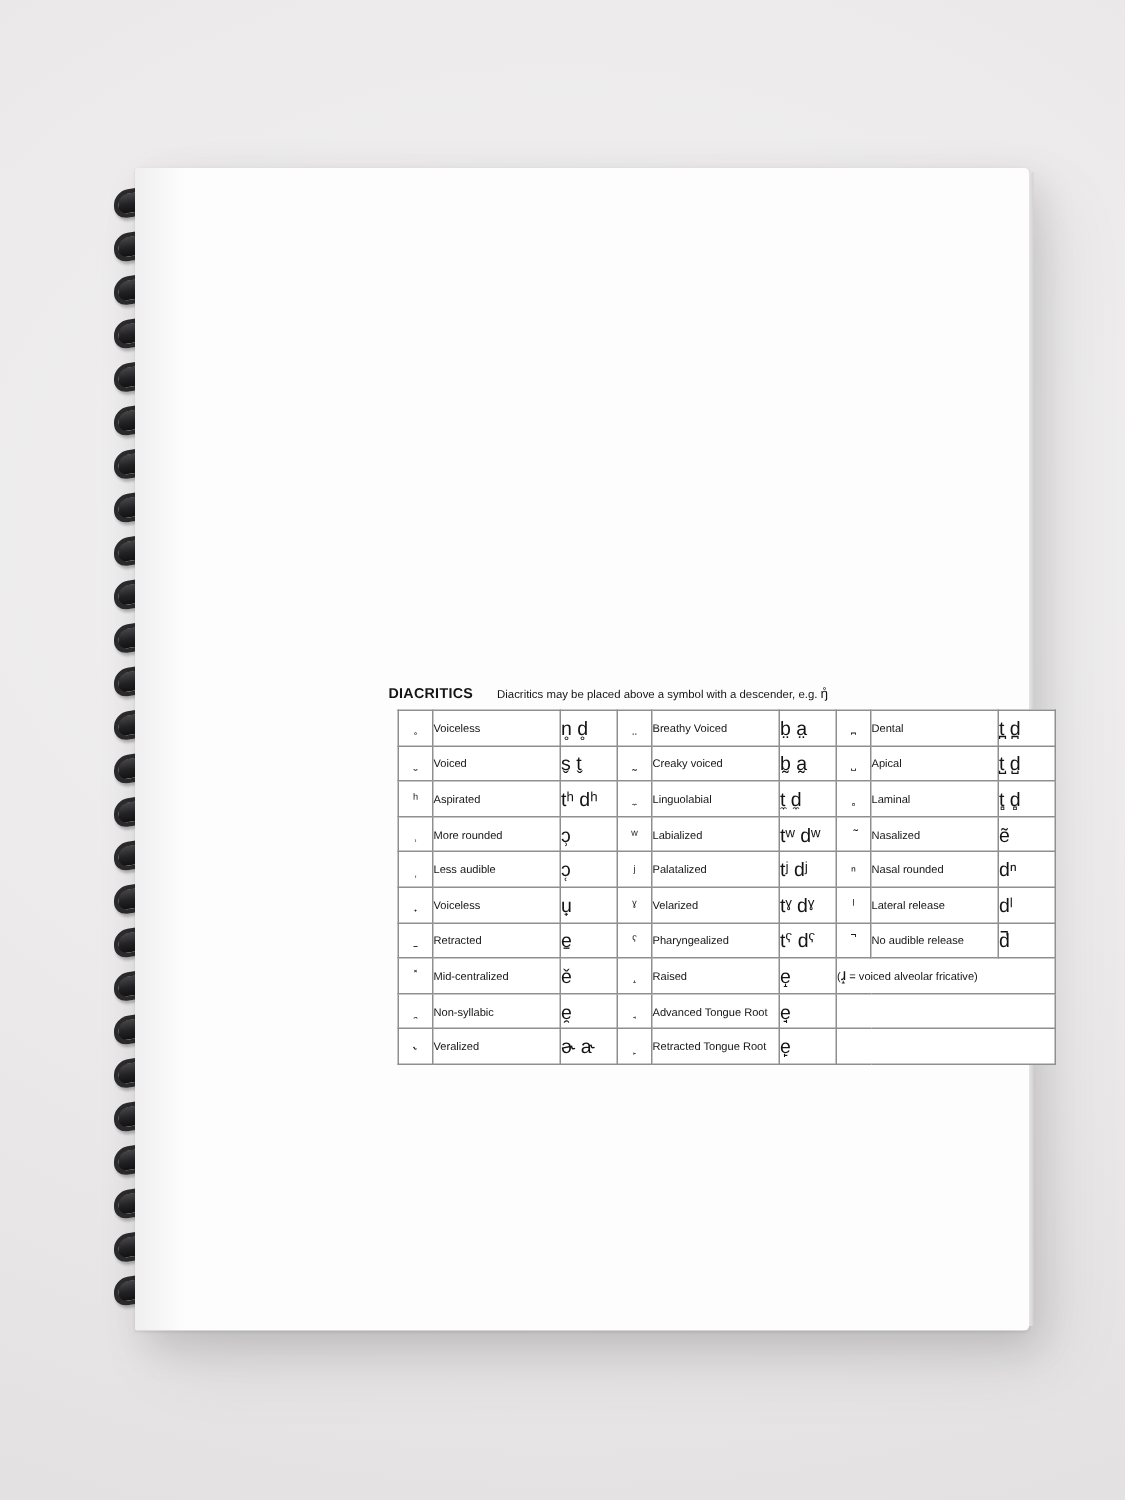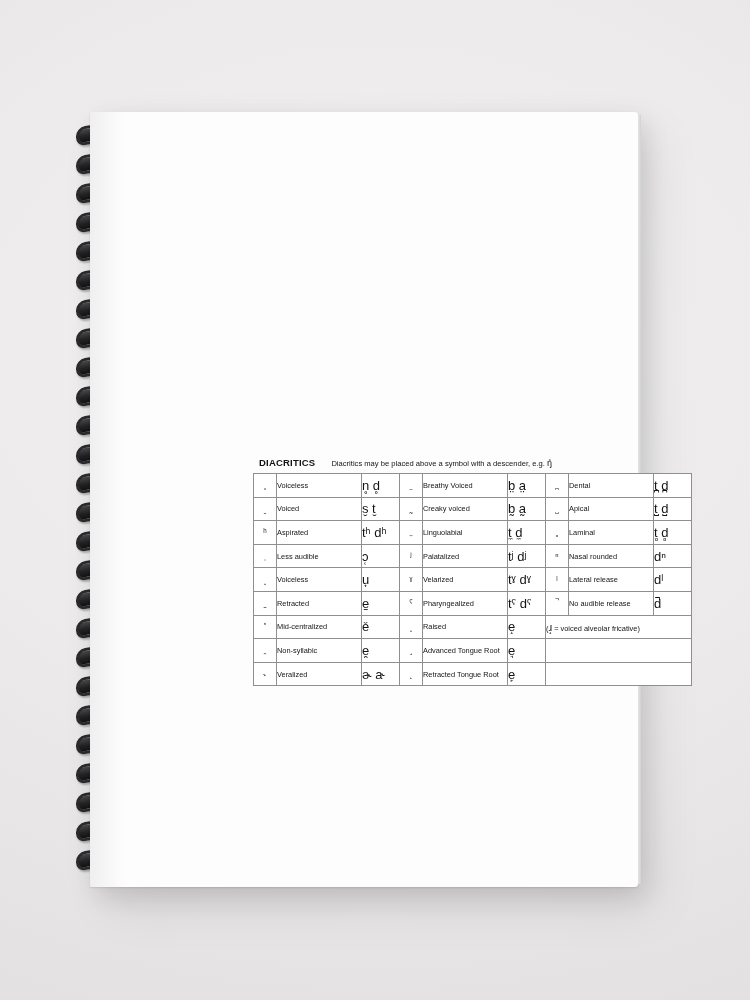--- a/index.html
+++ b/index.html
@@ -29,20 +29,21 @@
     left: 90px;
     top: 112px;
     width: 548px;
     height: 775px;
     background: #fdfdfd;
     box-shadow:
       0 1px 2px rgba(0,0,0,0.10),
       6px 10px 26px rgba(0,0,0,0.13),
       18px 22px 50px rgba(0,0,0,0.08);
     border-radius: 1px 3px 3px 1px;
+    padding-left: 48px;
   }
   .notebook::after {
     
     content: "";
     position: absolute;
     left: 0; top: 0; bottom: 0;
     width: 34px;
     background: linear-gradient(to right, rgba(0,0,0,0.055), rgba(0,0,0,0));
     pointer-events: none;
   }
@@ -115,20 +116,21 @@
   .chart-note {
     font-size: 7.6px;
   }
   .chart-note .sym { font-size: 9px; }
 
   table.ipa {
     border-collapse: collapse;
     width: 430px;
     table-layout: fixed;
     background: #ffffff;
+    margin-left: 12px;
   }
   table.ipa td {
     border: 0.7px solid #8f8f8f;
     height: 22.6px;
     vertical-align: middle;
     padding: 0;
   }
   .c-mark {
     width: 22px;
     text-align: center;
@@ -307,20 +309,31 @@
             <td class="c-label">Aspirated</td>
             <td class="c-ex">tʰ dʰ</td>
             <td class="c-mark">̼</td>
             <td class="c-label">Linguolabial</td>
             <td class="c-ex">t̼ d̼</td>
             <td class="c-mark">̻</td>
             <td class="c-label">Laminal</td>
             <td class="c-ex">t̻ d̻</td>
           </tr>
           <tr>
+            <td class="c-mark">̹</td>
+            <td class="c-label">More rounded</td>
+            <td class="c-ex">ɔ̹</td>
+            <td class="c-mark">ʷ</td>
+            <td class="c-label">Labialized</td>
+            <td class="c-ex">tʷ dʷ</td>
+            <td class="c-mark">̃</td>
+            <td class="c-label">Nasalized</td>
+            <td class="c-ex">ẽ</td>
+          </tr>
+          <tr>
             <td class="c-mark">̜</td>
             <td class="c-label">Less audible</td>
             <td class="c-ex">ɔ̜</td>
             <td class="c-mark">ʲ</td>
             <td class="c-label">Palatalized</td>
             <td class="c-ex">tʲ dʲ</td>
             <td class="c-mark">ⁿ</td>
             <td class="c-label">Nasal rounded</td>
             <td class="c-ex">dⁿ</td>
           </tr>

